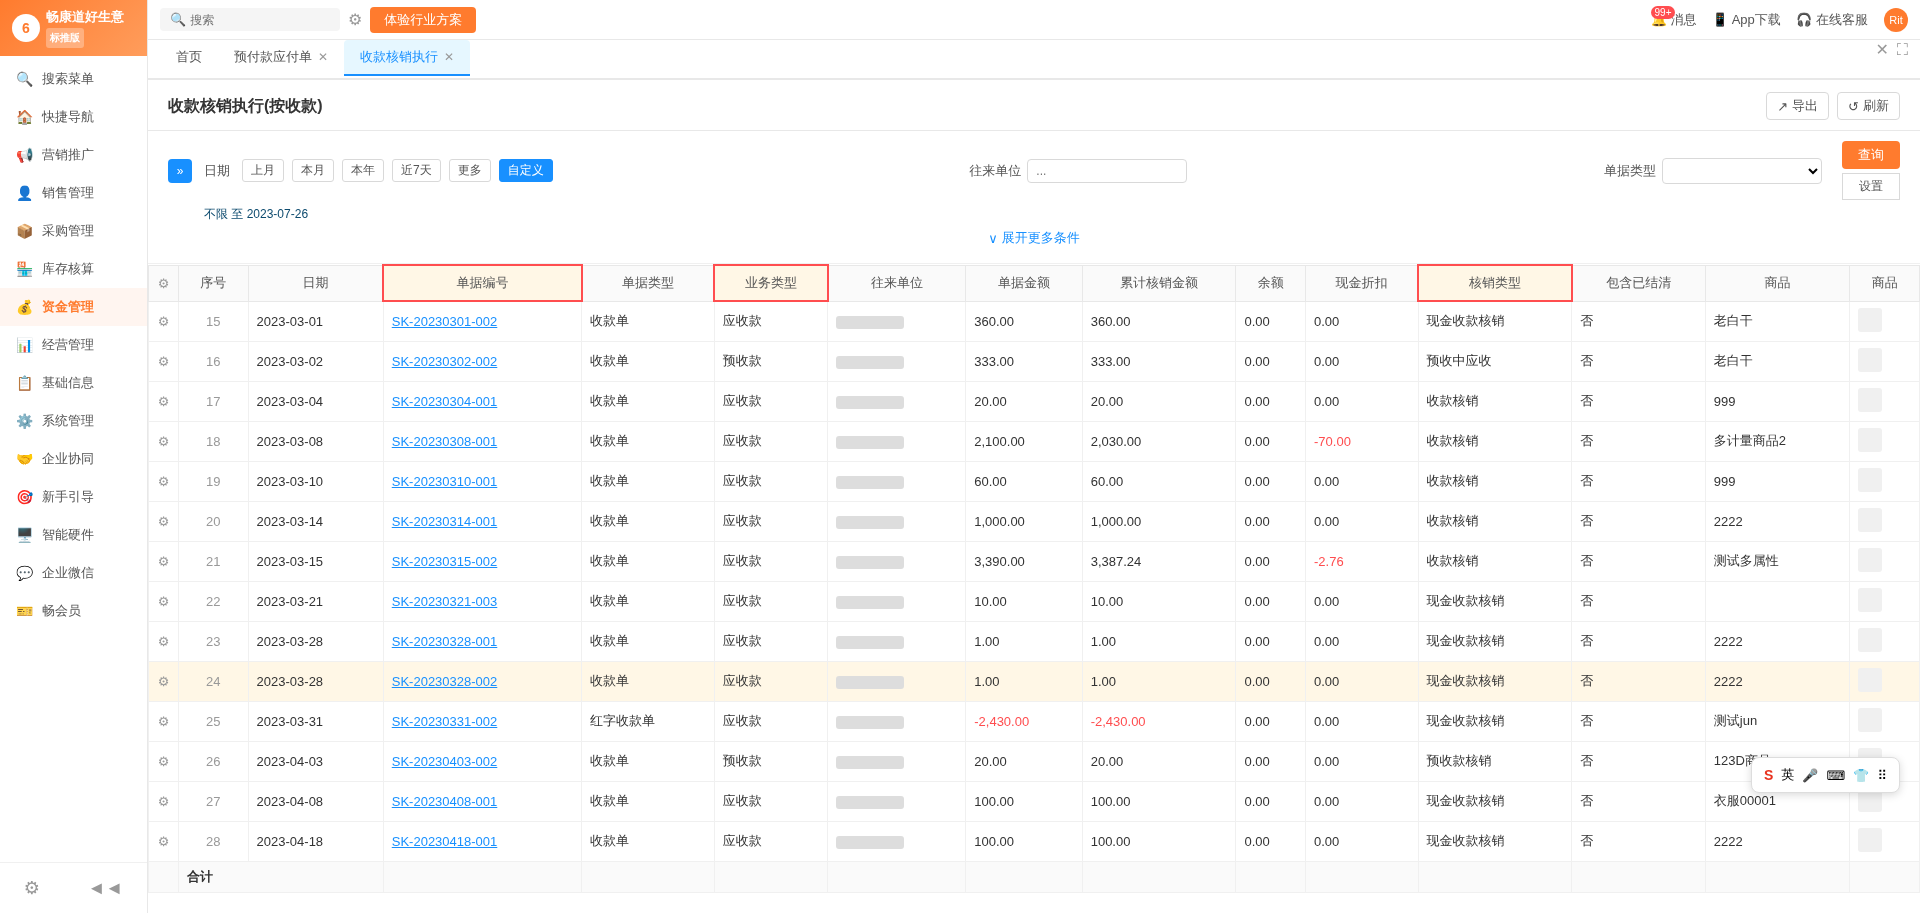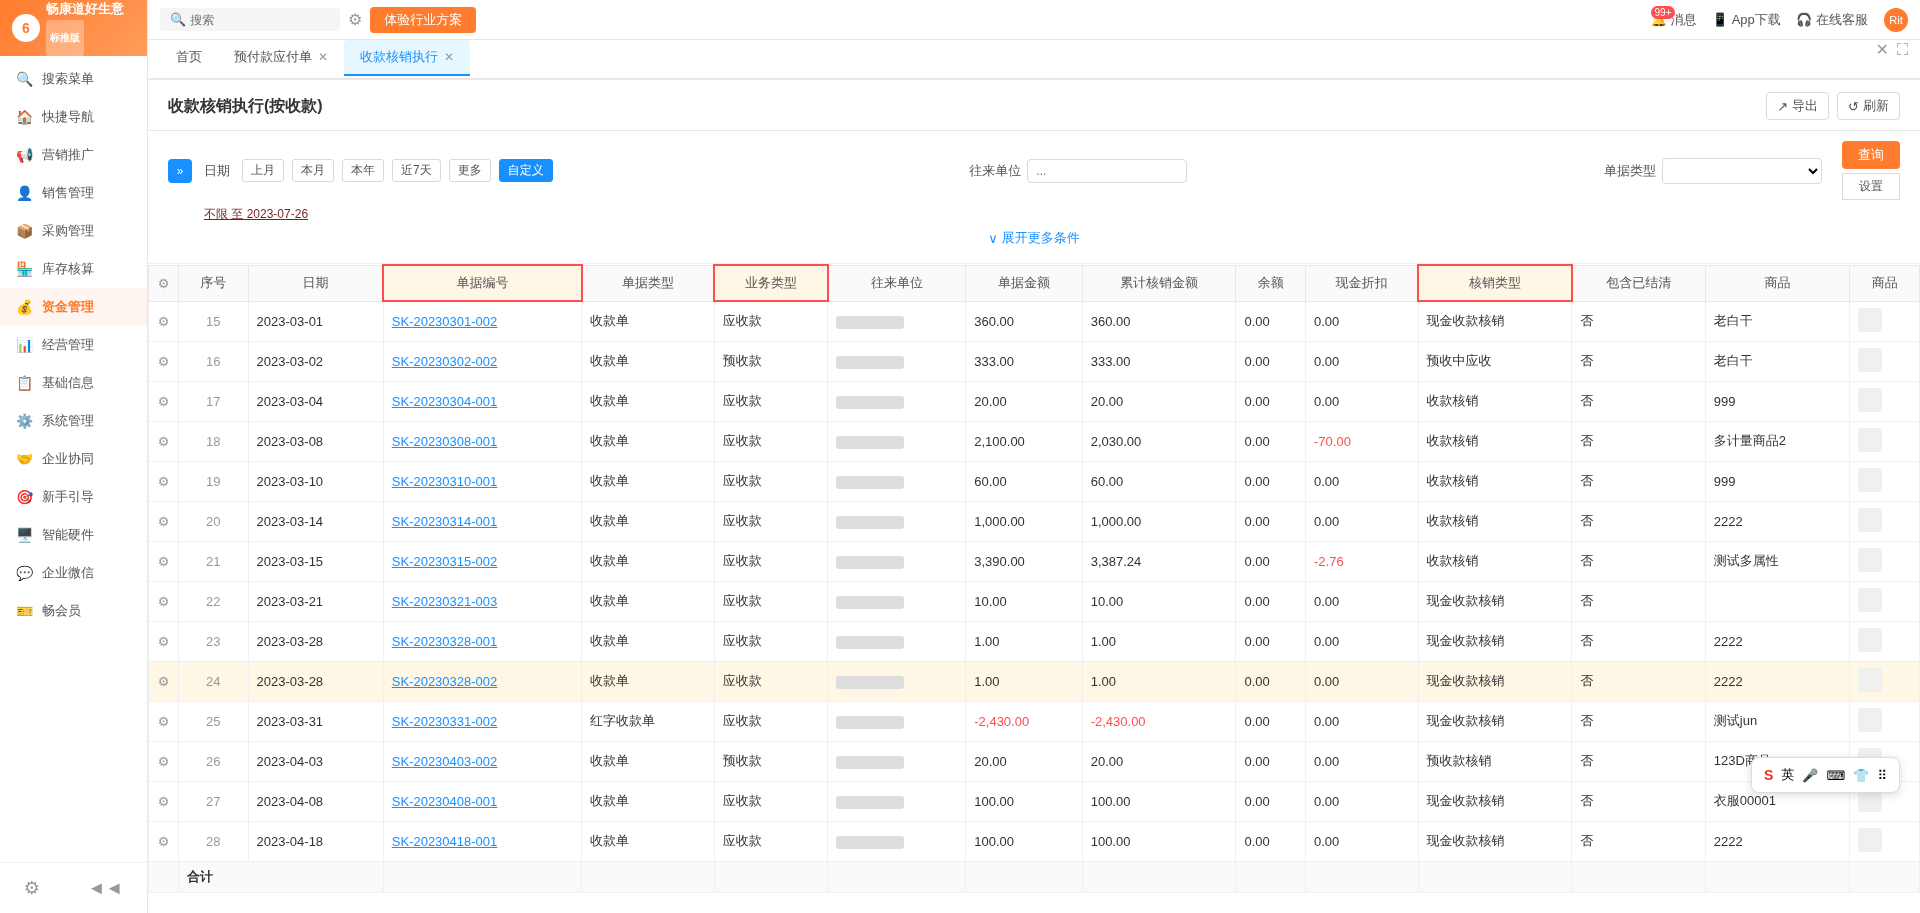--- a/index.html
+++ b/index.html
@@ -2,21 +2,21 @@
 <html><head>
   <meta charset="utf-8">
   <style>
     * { box-sizing: border-box; margin: 0; padding: 0; font-family: 'Microsoft YaHei', Arial, sans-serif; font-size: 13px; }
     body { background: #f5f5f5; display: flex; height: 913px; overflow: hidden; }
 
     
     .sidebar { width: 148px; background: #fff; border-right: 1px solid #e8e8e8; display: flex; flex-direction: column; height: 100%; flex-shrink: 0; }
     .sidebar-logo { background: linear-gradient(135deg, #ff7b2e, #ff9d5c); padding: 10px 12px; color: white; font-size: 14px; font-weight: bold; height: 56px; display: flex; align-items: center; gap: 6px; }
     .sidebar-logo .logo-icon { width: 28px; height: 28px; background: white; border-radius: 50%; display: flex; align-items: center; justify-content: center; color: #ff7b2e; font-weight: bold; font-size: 14px; }
-    .sidebar-logo .logo-badge { font-size: 10px; background: rgba(255,255,255,0.3); border-radius: 3px; padding: 11px 4px; margin-top: 2px; display: inline-block; }
+    .sidebar-logo .logo-badge { font-size: 10px; background: rgba(255,255,255,0.3); border-radius: 3px; padding: 3px 4px; margin-top: 2px; display: inline-block; }
     .sidebar-menu { flex: 1; overflow-y: auto; padding: 4px 0; }
     .sidebar-item { display: flex; align-items: center; gap: 8px; padding: 10px 16px; cursor: pointer; color: #555; transition: background 0.2s; }
     .sidebar-item.active { background: #fff5f0; color: #ff7b2e; font-weight: bold; }
     .sidebar-item .icon { font-size: 14px; width: 18px; text-align: center; }
     .sidebar-bottom { padding: 10px 0; border-top: 1px solid #f0f0f0; display: flex; align-items: center; justify-content: space-around; }
     .sidebar-bottom-item { color: #999; font-size: 18px; cursor: pointer; padding: 4px 8px; }
 
     
     .main { flex: 1; display: flex; flex-direction: column; overflow: hidden; }
 
@@ -246,21 +246,21 @@
           <option></option>
           <option>收款单</option>
           <option>红字收款单</option>
         </select>
       </div>
       <div style="display:flex; flex-direction:column; gap:4px; margin-left:8px;">
         <button class="query-btn">查询</button>
         <button class="set-btn">设置</button>
       </div>
     </div>
-    <div style="color:#7f1d1d; font-size:12px; padding-left:36px;text-decoration:underline;">不限 至 2023-07-26</div>
+    <div style="color:#0c4a6e; font-size:12px; padding-left:36px;">不限 至 2023-07-26</div>
     <div class="expand-bar">
       <span>∨</span>
       <span>展开更多条件</span>
     </div>
   </div>
 
   <div class="table-container">
     <table>
       <thead>
         <tr>

